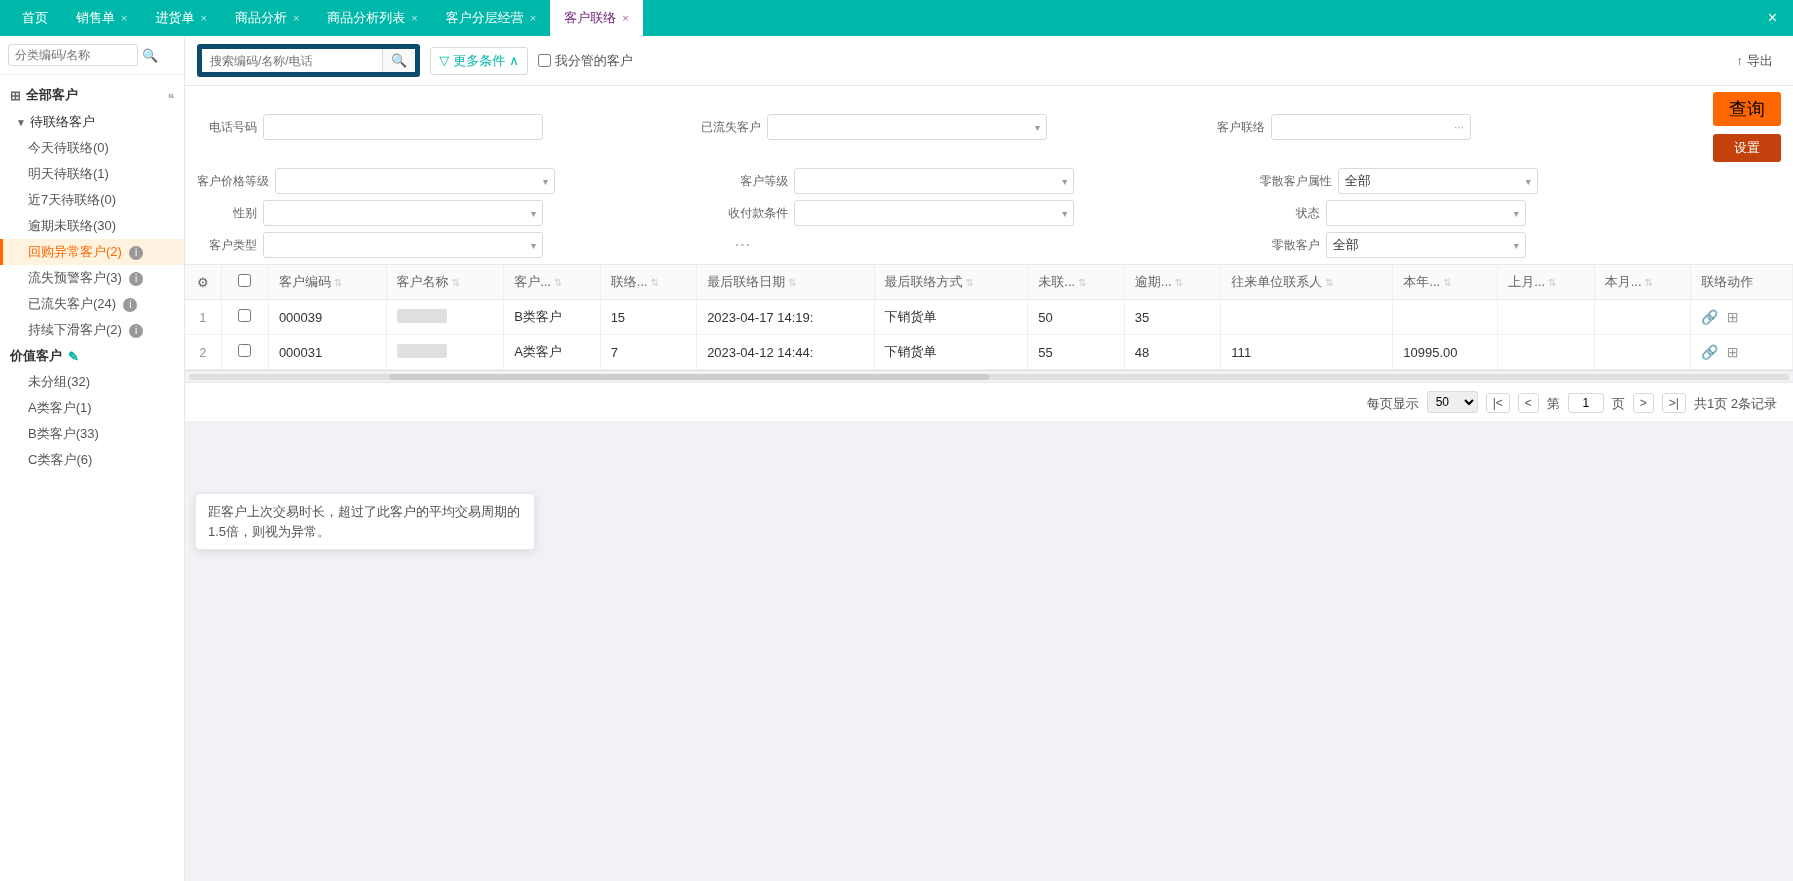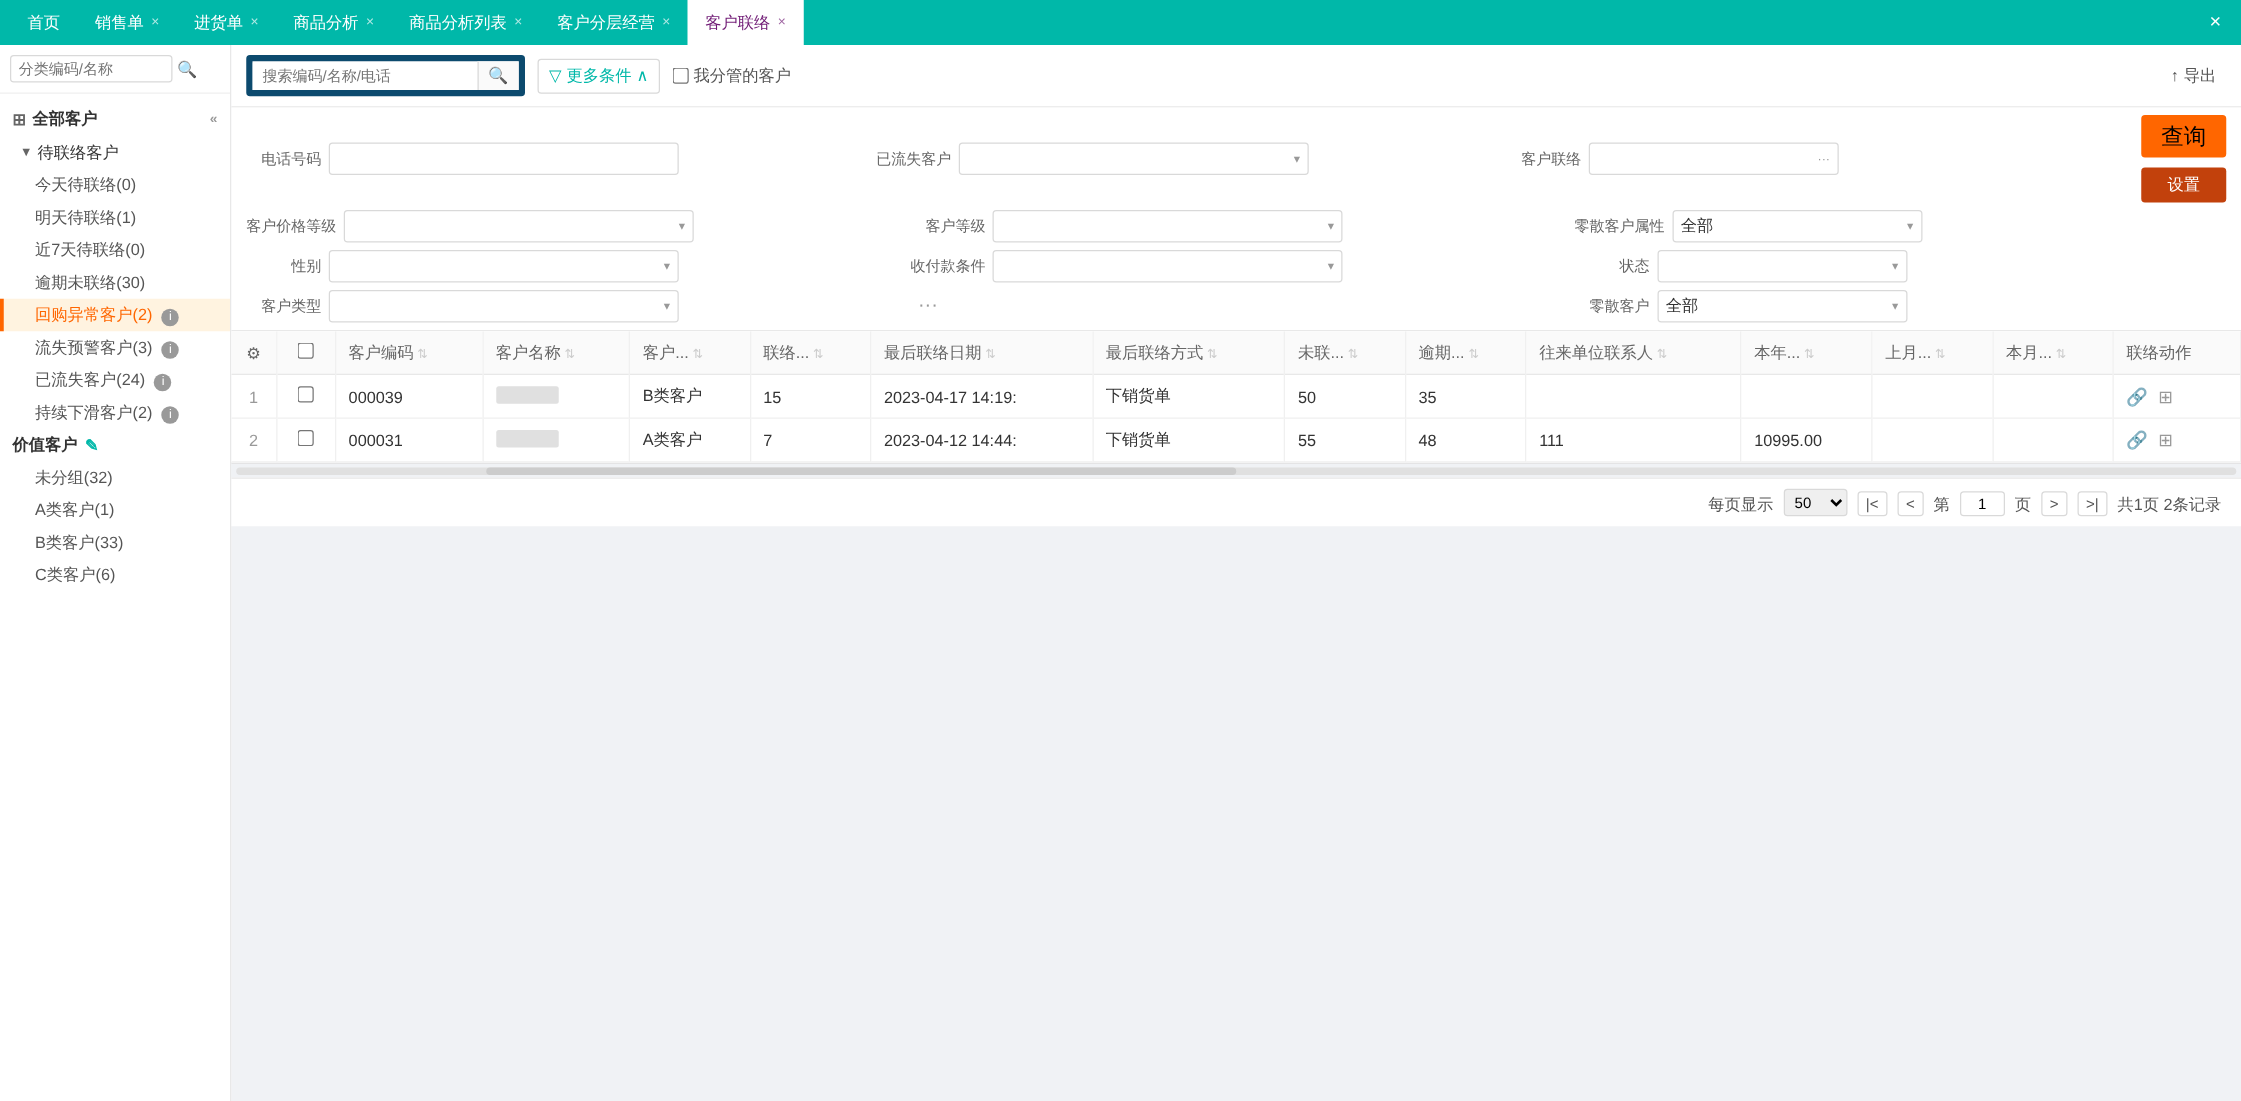--- a/index.html
+++ b/index.html
@@ -604,20 +604,23 @@
           <span class="filter-label">零散客户</span>
           <div class="filter-select" style="max-width:200px;">
             <span>全部</span>
               <span class="arrow">▾</span>
           </div>
         </div>
       </div>
     </div>
 
     <div style="position:relative;">
+      <div class="tooltip-popup">
+        <span>距客户上次交易时长，超过了此客户的平均交易周期的1.5倍，则视为异常。</span>
+      </div>
 
       <div class="table-wrap" style="max-height:280px;">
         <table>
           <thead>
             <tr>
               <th class="gear-th">⚙</th>
               <th class="checkbox-cell"><input type="checkbox" style=""></th>
               <th><span>客户编码</span><span class="sort-icon">⇅</span></th>
               <th><span>客户名称</span><span class="sort-icon">⇅</span></th>
               <th><span>客户...</span><span class="sort-icon">⇅</span></th>

